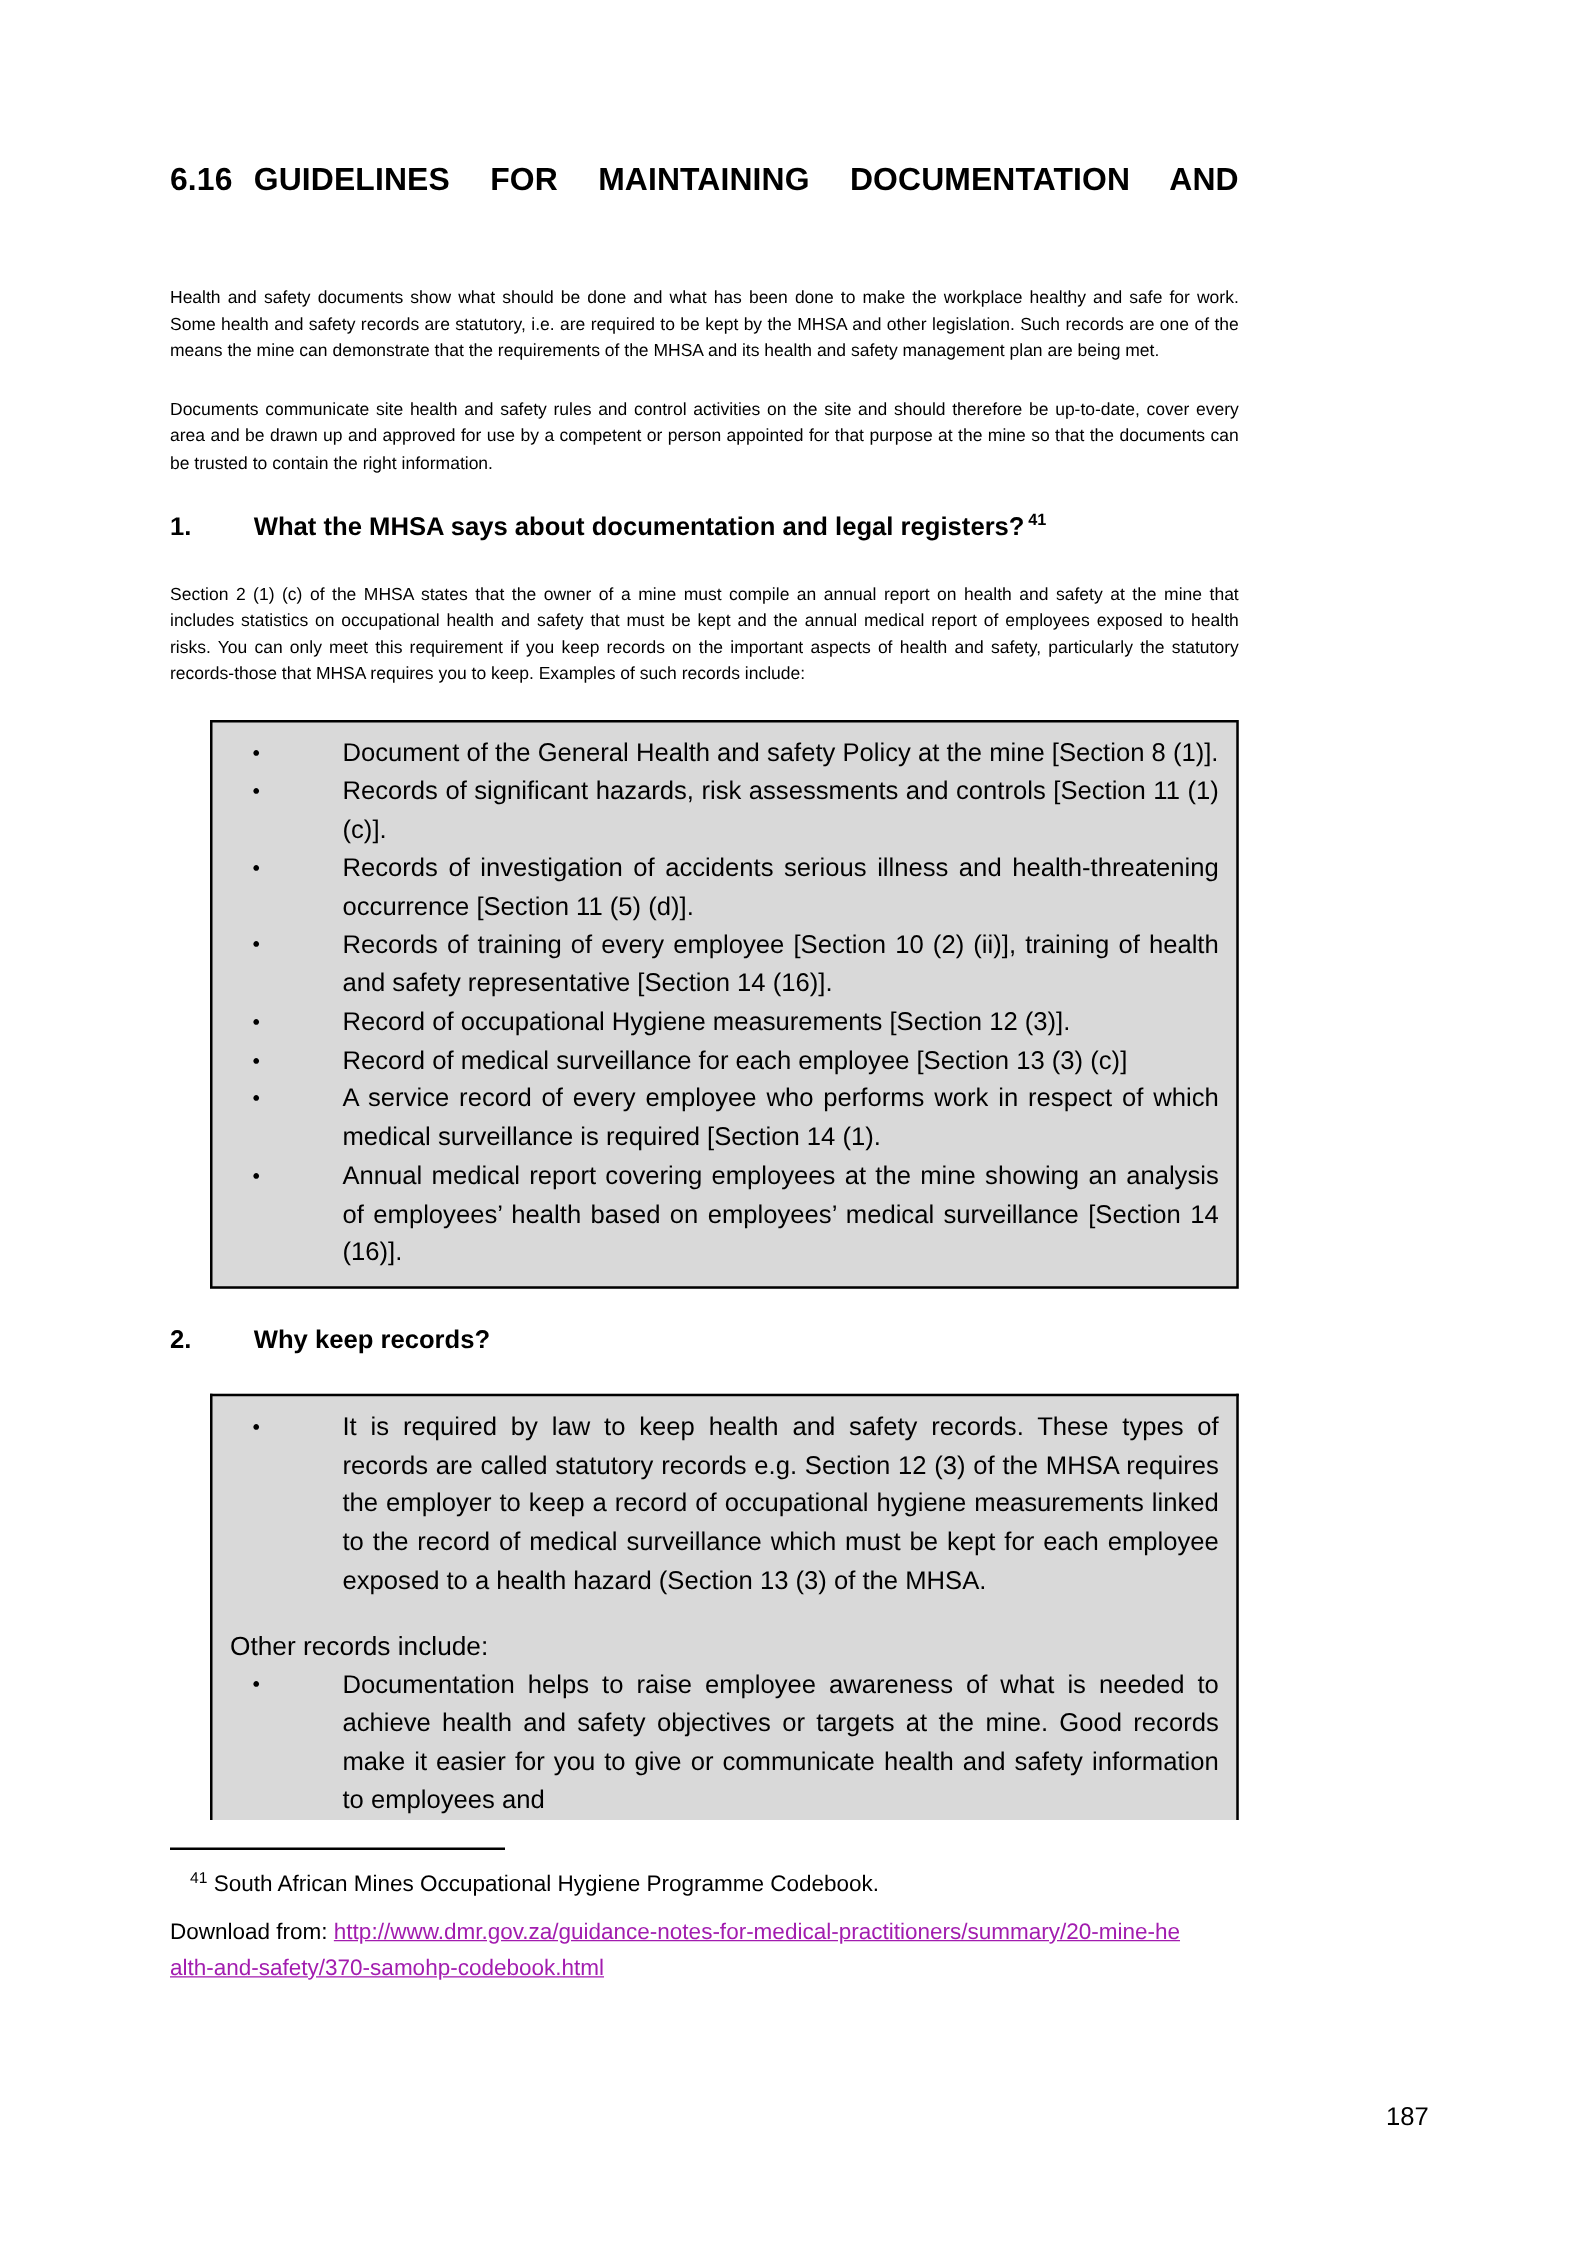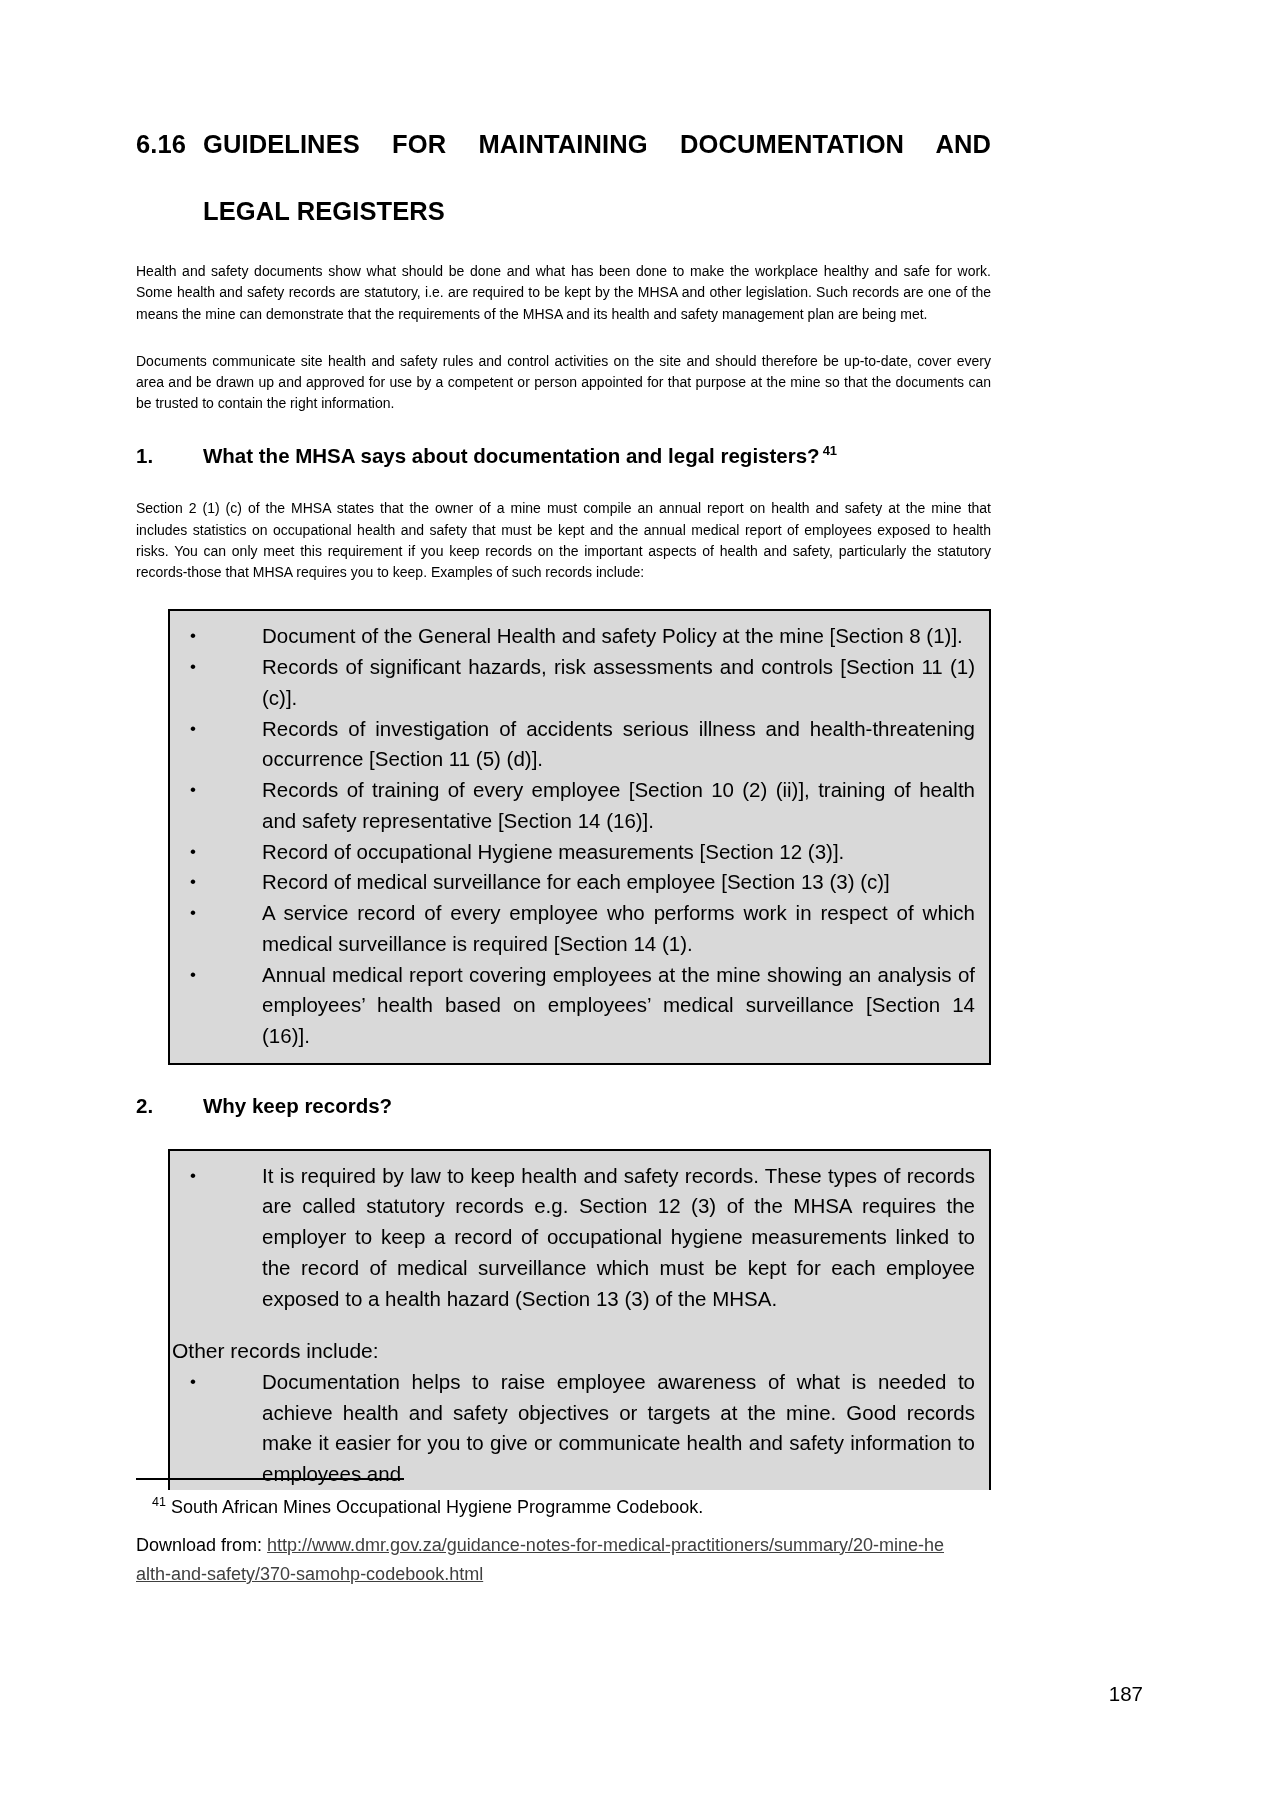--- a/index.html
+++ b/index.html
@@ -85,21 +85,21 @@
     font-weight: bold;
     line-height: 0;
     padding-left: 3px;
   }
 
   
   .shaded-box {
     border: 2px solid #000000;
     background: #d9d9d9;
     box-sizing: border-box;
-    padding: 10px 14px 11px 2px;
+    padding: 10px 14px 11px 14px;
     margin: 0 0 26px 32px;
     width: 823px;
   }
   .shaded-box.clipped {
     border-bottom: none;
     margin-bottom: 0;
     padding-bottom: 0;
   }
   .bullet-list {
     list-style: none;
@@ -149,21 +149,21 @@
     font-size: 18px;
     line-height: 1.55;
     margin: 0 0 9px 16px;
   }
   .footnote-text sup {
     font-size: 12.5px;
     vertical-align: super;
     line-height: 0;
   }
   .footnote-link {
-    color: #404040;
+    color: #a21caf;
     text-decoration: underline;
     word-break: break-all;
   }
   .dl-line {
     font-size: 18px;
     line-height: 1.62;
     margin: 0;
   }
 
   
@@ -179,21 +179,20 @@
 </head>
 <body>
 
 <div class="page">
   <div class="content">
 
     <h1 class="sec-heading">
       <span class="num">6.16</span>
       <span class="title">
         <span class="line1">GUIDELINES FOR MAINTAINING DOCUMENTATION AND</span>
-        <span class="line2">LEGAL REGISTERS</span>
       </span>
     </h1>
 
     <p class="body">Health and safety documents show what should be done and what has been done to make the workplace healthy and safe for work. Some health and safety records are statutory, i.e. are required to be kept by the MHSA and other legislation. Such records are one of the means the mine can demonstrate that the requirements of the MHSA and its health and safety management plan are being met.</p>
     <p class="body">Documents communicate site health and safety rules and control activities on the site and should therefore be up-to-date, cover every area and be drawn up and approved for use by a competent or person appointed for that purpose at the mine so that the documents can be trusted to contain the right information.</p>
 
     <div class="num-heading">
       <span class="n">1.</span>
       <span class="h"><span>What the MHSA says about documentation and legal registers?</span><sup class="fn">41</sup></span>
     </div>

